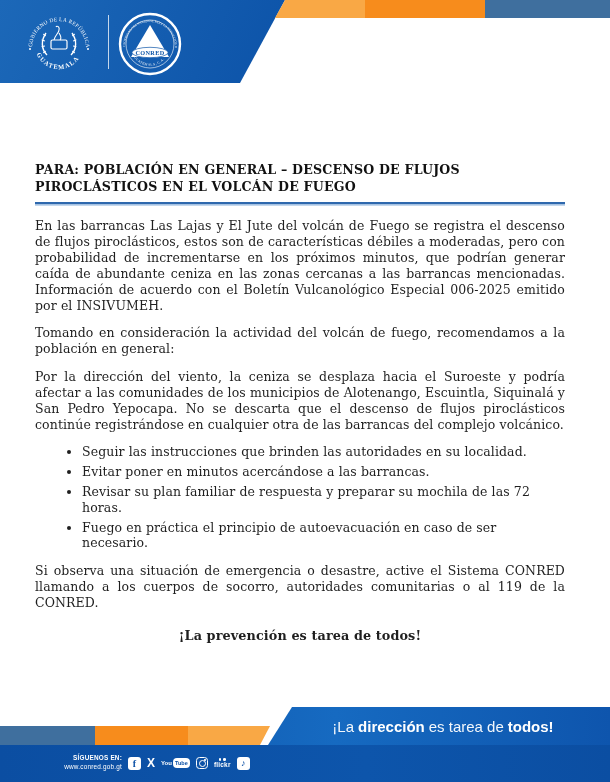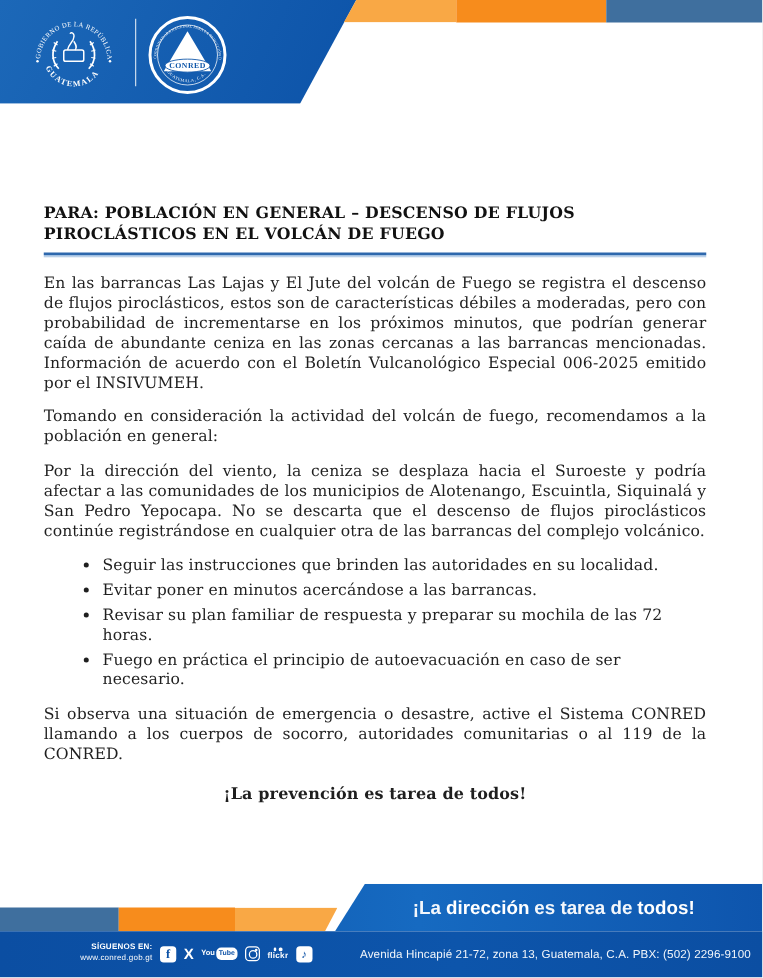--- a/index.html
+++ b/index.html
@@ -66,21 +66,21 @@
   }
   .f-band {
     position:absolute; top:707px; left:0; width:610px; height:38px;
     background:linear-gradient(90deg,#0c50a5 0%,#166ac1 55%,#0e55ad 100%);
     clip-path:polygon(292px 0,610px 0,610px 38px,268px 38px);
     display:flex; align-items:center; justify-content:center;
     padding-left:280px;
   }
   .f-band .slg { color:#ffffff; font-family:"Liberation Sans",sans-serif; font-size:15px; white-space:nowrap; }
   .f-band .slg span { margin-right:4px; }
-  .f-band .slg .lt { font-weight:700; opacity:.95; }
+  .f-band .slg .lt { font-weight:400; opacity:.95; }
   .f-band .slg .bd { font-weight:700; }
 
   .f-bottom {
     position:absolute; top:745px; left:0; width:610px; height:37px;
     background:linear-gradient(90deg,#0B4EA2 0%,#0d55ab 60%,#0B4EA2 100%);
     font-family:"Liberation Sans",sans-serif; color:#fff;
   }
   .follow {
     position:absolute; top:9px; left:36px; width:86px; text-align:right;
     font-size:6.4px; line-height:8.5px; letter-spacing:.2px;
@@ -207,16 +207,15 @@
       <span class="si ig"></span>
       <span class="si fl">
           <span class="dots">
             <i></i>
             <i></i>
           </span>
           <span class="word">flickr</span>
         </span>
       <span class="si box tk">♪</span>
     </div>
-    <div class="address">Avenida Hincapié 21-72, zona 13, Guatemala, C.A. PBX: (502) 2296-9100</div>
   </div>
 
 </div>
 
 </body></html>

